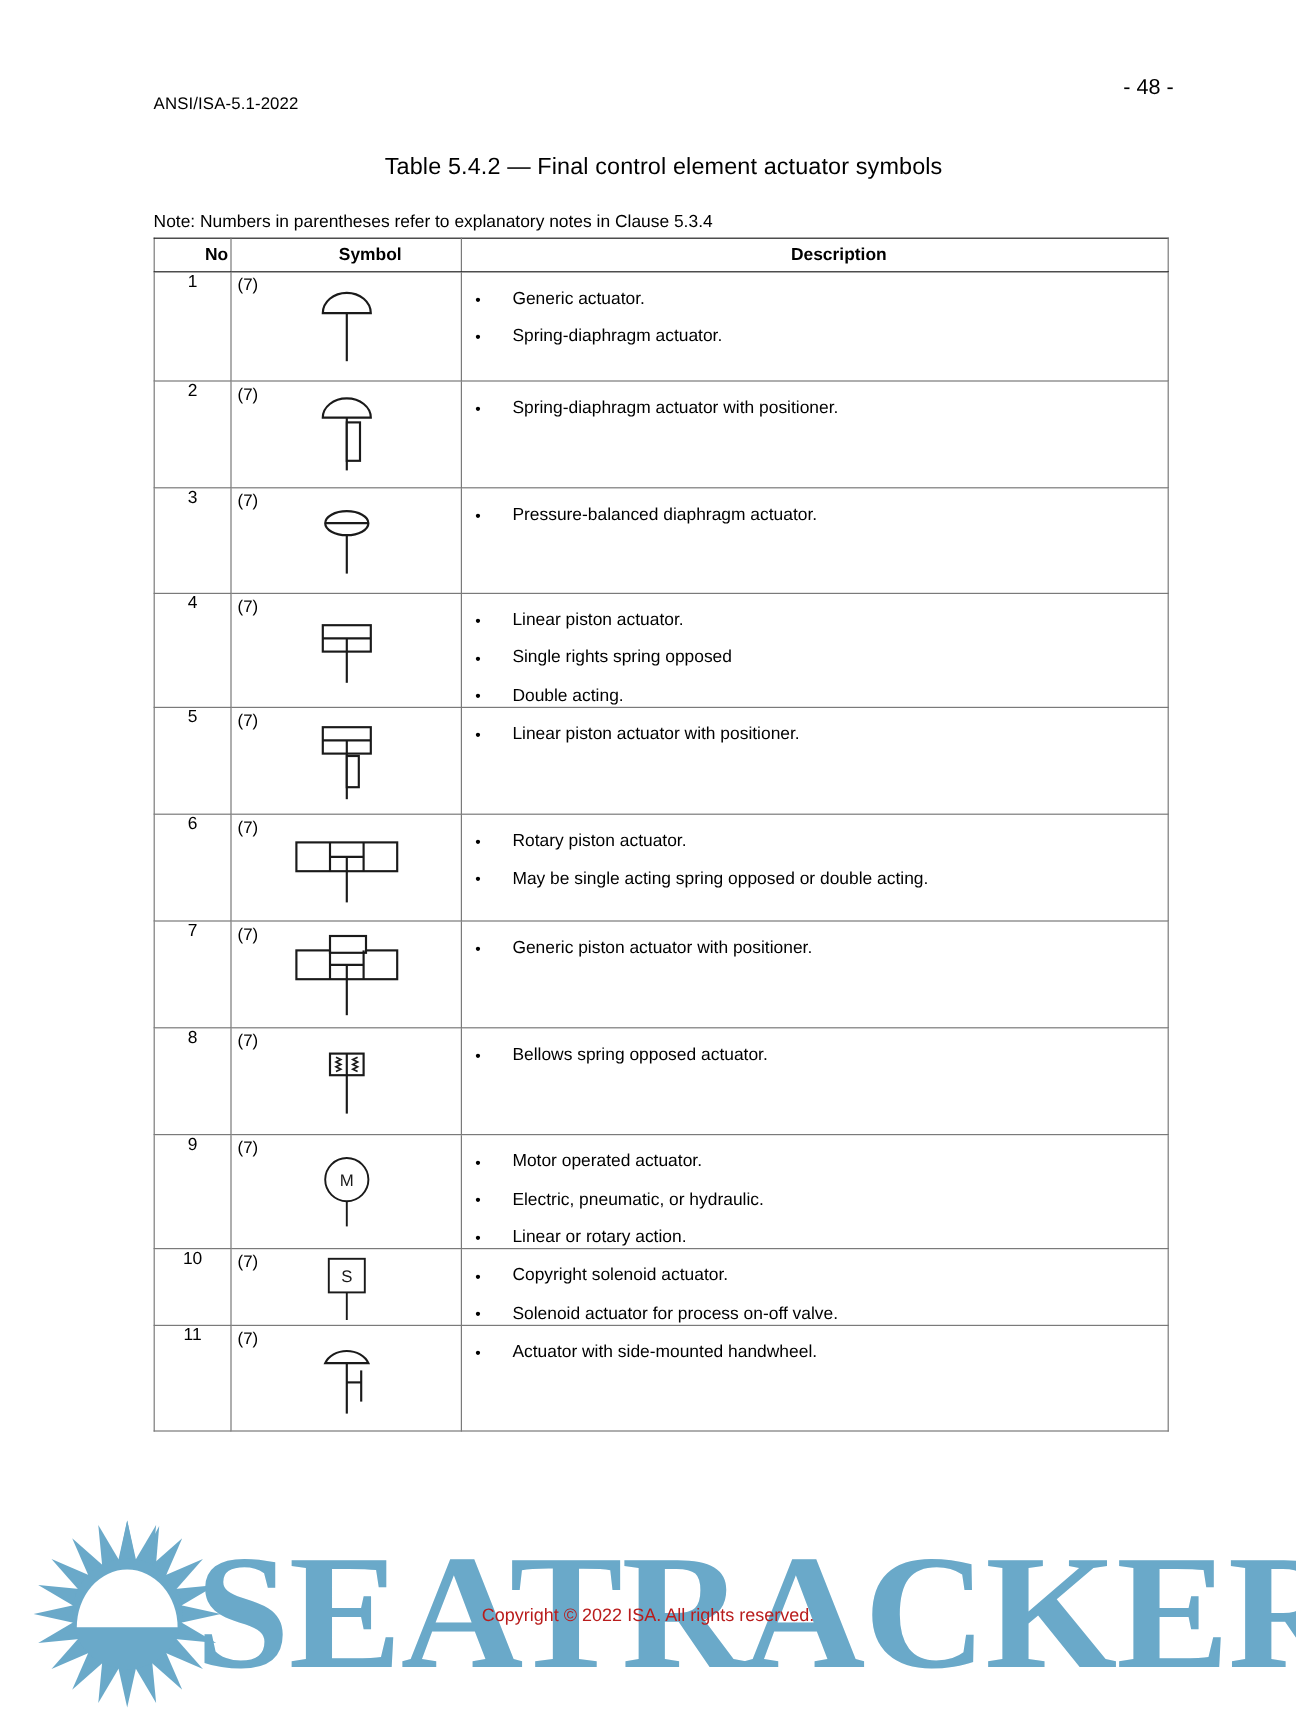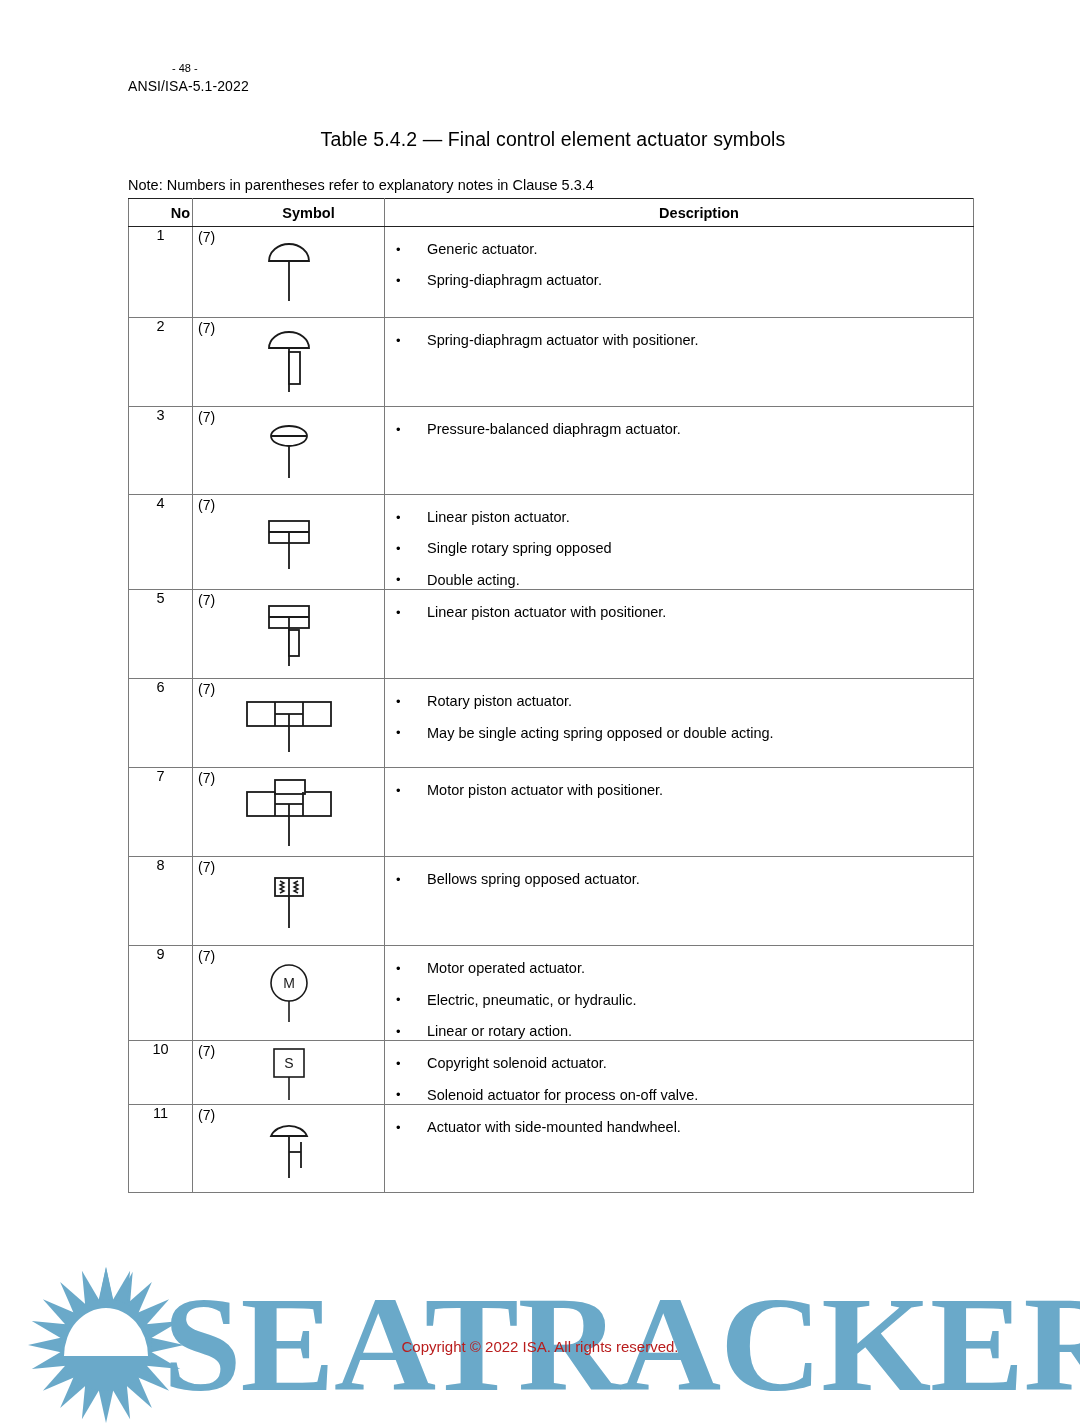--- a/index.html
+++ b/index.html
@@ -26,25 +26,25 @@
   }
   .header-left {
     position: absolute;
     left: 0;
     top: 16px;
     font-size: 14px;
     letter-spacing: 0.1px;
   }
   .header-page-number {
     position: absolute;
-    left: 16px;
+    left: 0;
     top: 0;
     width: 850px;
-    text-align: left;
-    font-size: 11px;
+    text-align: right;
+    font-size: 18px;
     padding-left: 28px;
     box-sizing: border-box;
   }
 
   
   .table-title {
     position: absolute;
     top: 128px;
     left: 128px;
     width: 850px;
@@ -276,21 +276,21 @@
           <svg width="60" height="58" viewBox="0 0 60 58">
             <rect x="10" y="8" width="40" height="22" fill="#fff" stroke="#1a1a1a" stroke-width="1.8"></rect>
             <line x1="10" y1="19" x2="50" y2="19" stroke="#1a1a1a" stroke-width="1.8"></line>
             <line x1="30" y1="19" x2="30" y2="56" stroke="#1a1a1a" stroke-width="1.8"></line>
           </svg>
         </span>
       </td>
       <td class="cell-desc">
         <ul class="desc-list">
           <li>Linear piston actuator.</li>
-          <li>Single rotary spring opposed</li>
+          <li>Single rights spring opposed</li>
           <li>Double acting.</li>
         </ul>
       </td>
     </tr>
 
     <tr style="height:89px">
       <td class="cell-no">5</td>
       <td class="cell-symbol">
         <span class="note-ref">(7)</span>
         <span class="symbol-art">
@@ -341,21 +341,21 @@
             <rect x="36" y="4" width="30" height="14" fill="#fff" stroke="#1a1a1a" stroke-width="1.8"></rect>
             <line x1="36" y1="16" x2="36" y2="40" stroke="#1a1a1a" stroke-width="1.8"></line>
             <line x1="64" y1="16" x2="64" y2="40" stroke="#1a1a1a" stroke-width="1.8"></line>
             <line x1="36" y1="28" x2="64" y2="28" stroke="#1a1a1a" stroke-width="1.8"></line>
             <line x1="50" y1="28" x2="50" y2="70" stroke="#1a1a1a" stroke-width="1.8"></line>
           </svg>
         </span>
       </td>
       <td class="cell-desc">
         <ul class="desc-list">
-          <li>Motor piston actuator with positioner.</li>
+          <li>Generic piston actuator with positioner.</li>
         </ul>
       </td>
     </tr>
 
     <tr style="height:89px">
       <td class="cell-no">8</td>
       <td class="cell-symbol">
         <span class="note-ref">(7)</span>
         <span class="symbol-art">
           <svg width="60" height="58" viewBox="0 0 60 58">

